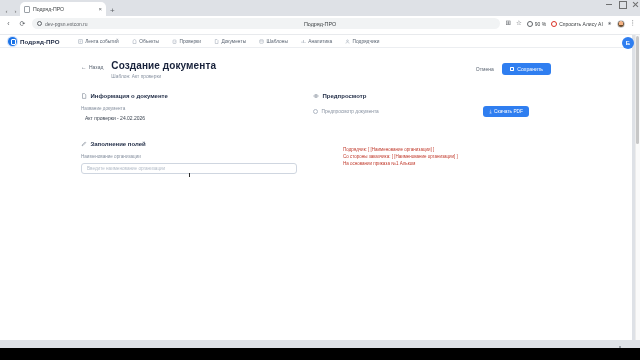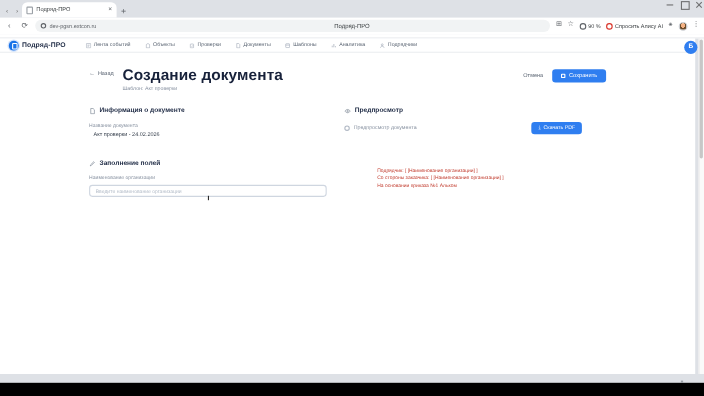--- a/index.html
+++ b/index.html
@@ -85,21 +85,21 @@
   .navicon svg { width:5px; height:5px; display:block; }
 
   
   .page { padding:12px 0 0 0; }
   .page-inner { width:470px; margin:0 auto; }
 
   .titlerow { display:flex; align-items:flex-start; gap:8px; margin-bottom:14px; }
   .backlink { display:flex; align-items:center; gap:2.5px; font-size:5px; color:#5a6472; padding-top:4px; }
   .backlink .chev { font-size:5.5px; color:#5a6472; }
   .titleblock { flex:1; }
-  .ptitle { font-size:14px; font-weight:bold; color:#17213a; letter-spacing:.1px; line-height:1.15; }
+  .ptitle { font-size:10px; font-weight:bold; color:#17213a; letter-spacing:.1px; line-height:1.15; }
   .psub { font-size:4.8px; color:#8791a0; margin-top:2.5px; }
   .actions { display:flex; align-items:center; gap:8px; padding-top:3px; }
   .btn-ghost { font-size:5px; color:#5a6472; }
   .btn-primary {
     background:#2f7ef0; color:#fff; font-size:5.2px; border-radius:3px; padding:3.2px 8px;
     display:flex; align-items:center; gap:3px; white-space:nowrap;
   }
   .btn-primary .bi { width:4.5px; height:4.5px; border:1px solid #fff; border-radius:.8px; }
 
   .cols { display:flex; gap:16px; align-items:flex-start; }

